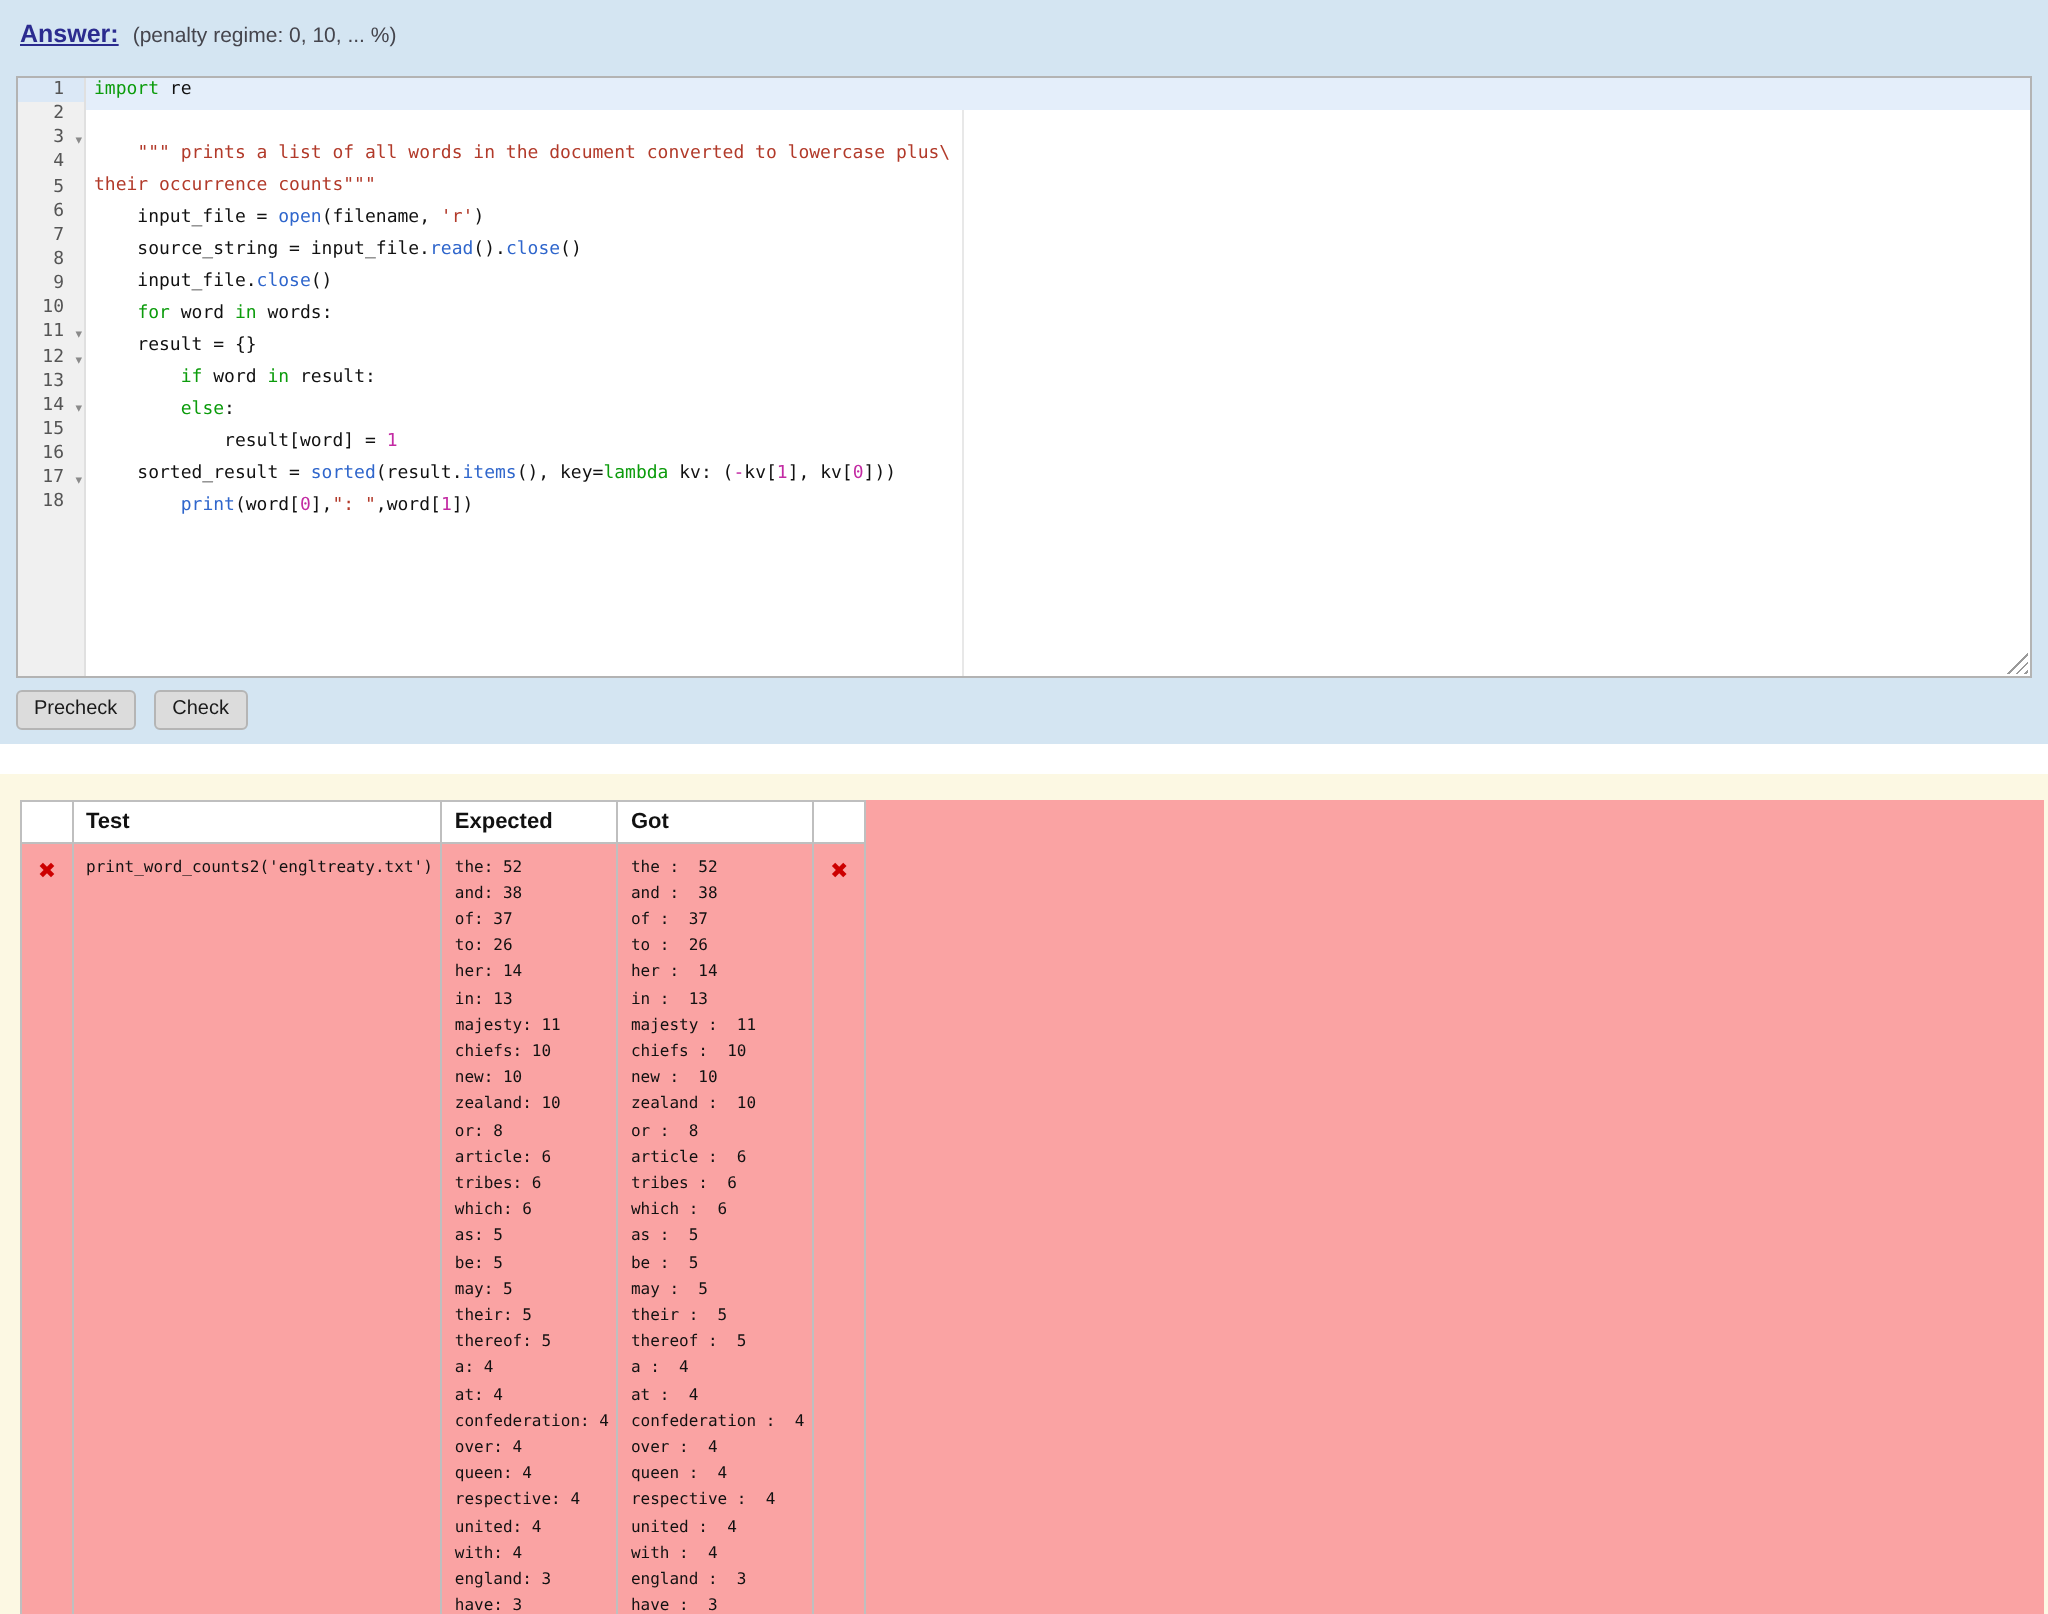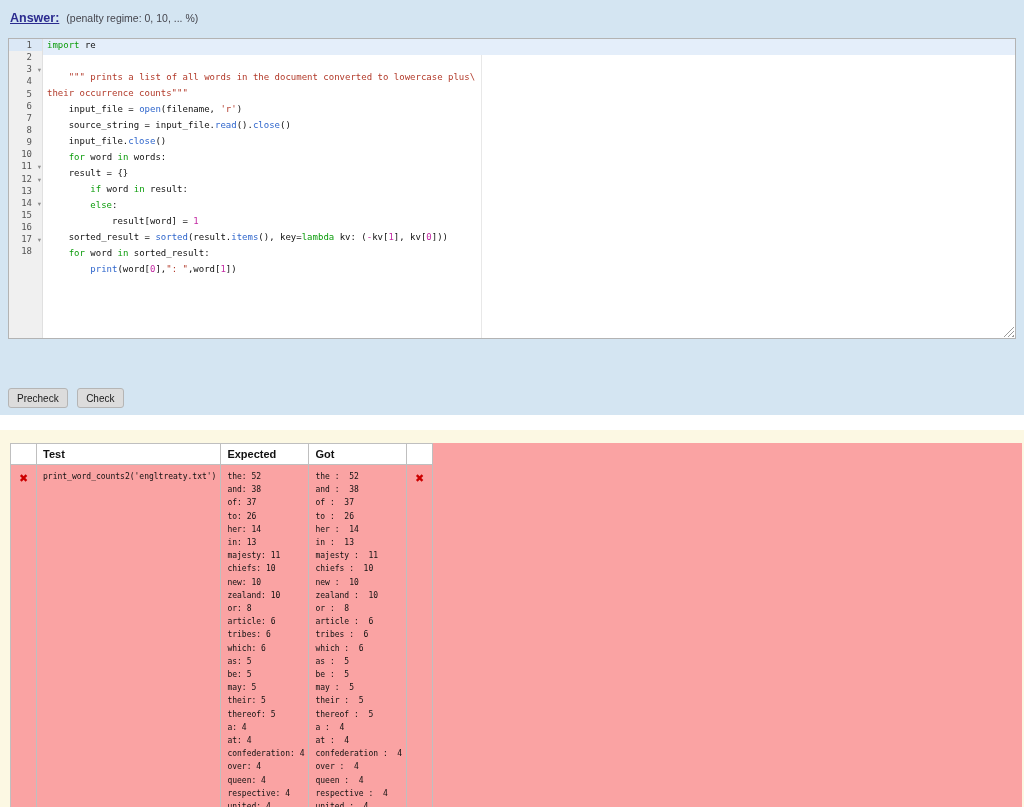--- a/index.html
+++ b/index.html
@@ -34,21 +34,21 @@
   .tk-f { color: var(--syn-function); }
   .tk-n, .tk-o { color: var(--syn-number); }
   .rhandle { position: absolute; right: 1px; bottom: 1px; width: 11px; height: 11px;
     background: repeating-linear-gradient(135deg, transparent 0 2px, #9a9a9a 2px 3px);
     clip-path: polygon(100% 0, 100% 100%, 0 100%); cursor: nwse-resize; }
 
   
   .controls { margin-top: 5px; }
   .btn { font-family: "Liberation Sans", sans-serif; font-size: 10px; color: var(--button-text);
     background: var(--button-bg); border: 1px solid var(--button-border); border-radius: 3px;
-    padding: 3px 8px; margin-right: 5px; height: 20px; cursor: pointer; margin-top: 44px; }
+    padding: 3px 8px; margin-right: 5px; height: 20px; cursor: pointer; }
 
   .gap { height: 15px; background: #fff; }
 
   
   .outcome { background: var(--outcome-bg); padding: 13px 2px 20px 10px; min-height: 450px; }
   .results-bad { background: var(--fail-bg); width: 1012px; min-height: 430px; }
   table.results { border-collapse: collapse; table-layout: fixed; }
   table.results th, table.results td { border: 1px solid var(--table-border); }
   table.results thead th { background: var(--header-bg); font-size: 11px; font-weight: bold;
     text-align: left; padding: 4px 6px; color: #111; }
@@ -100,21 +100,20 @@
           <div class="cline"><span class="tk-s">their occurrence counts"""</span></div>
           <div class="cline"><span class="tk-p">    input_file = </span><span class="tk-f">open</span><span class="tk-p">(filename, </span><span class="tk-s">'r'</span><span class="tk-p">)</span></div>
           <div class="cline"><span class="tk-p">    source_string = input_file.</span><span class="tk-f">read</span><span class="tk-p">().</span><span class="tk-f">close</span><span class="tk-p">()</span></div>
           <div class="cline"><span class="tk-p">    input_file.</span><span class="tk-f">close</span><span class="tk-p">()</span></div>
           <div class="cline"><span class="tk-p">    </span><span class="tk-k">for</span><span class="tk-p"> word </span><span class="tk-k">in</span><span class="tk-p"> words:</span></div>
           <div class="cline"><span class="tk-p">    result = {}</span></div>
           <div class="cline"><span class="tk-p">        </span><span class="tk-k">if</span><span class="tk-p"> word </span><span class="tk-k">in</span><span class="tk-p"> result:</span></div>
           <div class="cline"><span class="tk-p">        </span><span class="tk-k">else</span><span class="tk-p">:</span></div>
           <div class="cline"><span class="tk-p">            result[word] = </span><span class="tk-n">1</span></div>
           <div class="cline"><span class="tk-p">    sorted_result = </span><span class="tk-f">sorted</span><span class="tk-p">(result.</span><span class="tk-f">items</span><span class="tk-p">(), key=</span><span class="tk-k">lambda</span><span class="tk-p"> kv: (</span><span class="tk-o">-</span><span class="tk-p">kv[</span><span class="tk-n">1</span><span class="tk-p">], kv[</span><span class="tk-n">0</span><span class="tk-p">]))</span></div>
-          <div class="cline"><span class="tk-p">    </span><span class="tk-k">for</span><span class="tk-p"> word </span><span class="tk-k">in</span><span class="tk-p"> sorted_result:</span></div>
           <div class="cline"><span class="tk-p">        </span><span class="tk-f">print</span><span class="tk-p">(word[</span><span class="tk-n">0</span><span class="tk-p">],</span><span class="tk-s">": "</span><span class="tk-p">,word[</span><span class="tk-n">1</span><span class="tk-p">])</span></div>
         </div>
     </div>
     <div class="rhandle"></div>
   </div>
 
   <div class="controls">
     <button class="btn">Precheck</button>
     <button class="btn">Check</button>
   </div>

